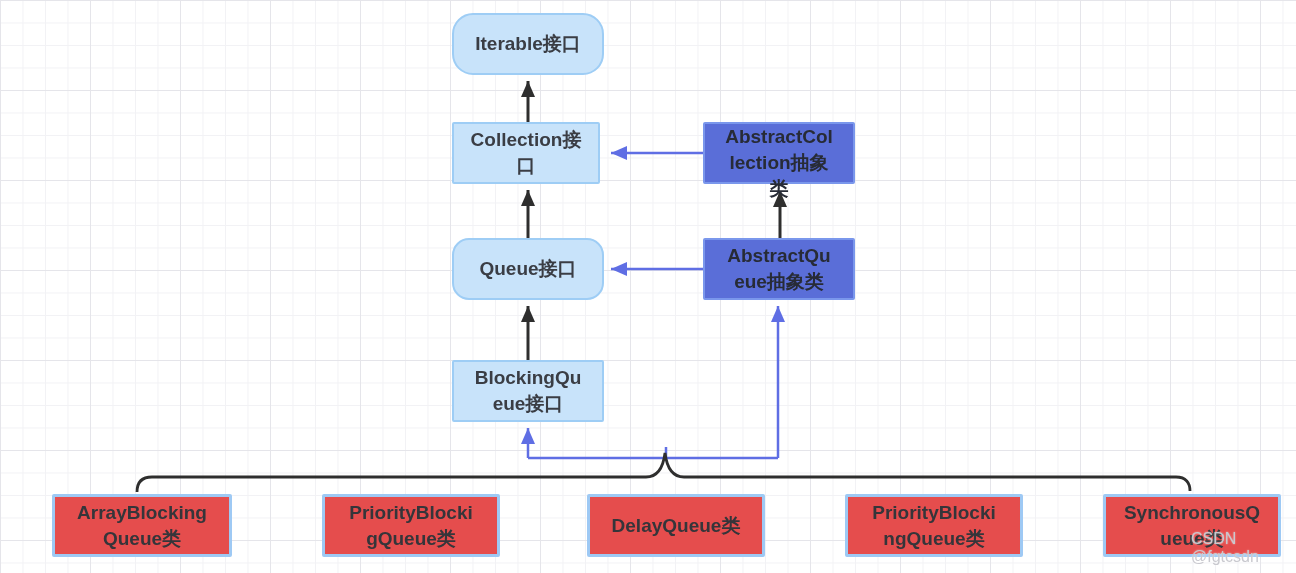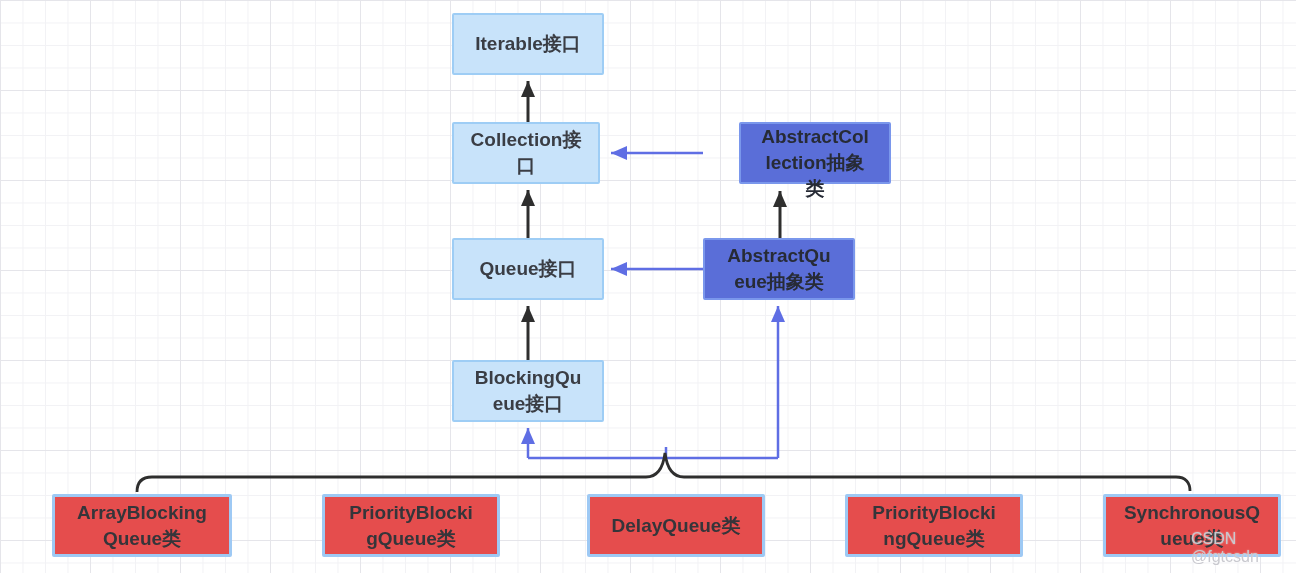--- a/index.html
+++ b/index.html
@@ -20,21 +20,21 @@
   .edges { position: absolute; left: 0; top: 0; z-index: 1; pointer-events: none; }
   .node {
     position: absolute; z-index: 2;
     display: flex; align-items: center; justify-content: center;
     text-align: center; font-weight: bold; font-size: 19px; line-height: 26px;
     white-space: pre-line; border-radius: 2px; box-sizing: border-box;
   }
   .t-interface { background: #c8e3fa; border: 2px solid #9ecdf5; color: #3a3d44; }
   .t-abstract  { background: #5a6ed8; border: 2px solid #7a97ec; color: #272b36; }
   .t-class     { background: #e54d4d; border: 3px solid #9ec9f4; color: #35353a; }
-  .align-top   { align-items: flex-start; overflow: visible; margin-left: 36px; }
+  .align-top   { align-items: flex-start; overflow: visible; }
   .watermark {
     position: absolute; z-index: 3; left: 1191px; top: 530px;
     font-size: 16px; font-weight: normal; color: #c9c9cf;
     text-shadow: 0 0 2px rgba(255,255,255,0.6);
   }
 </style>
 </head>
 <body>
 
 <div class="canvas">
@@ -58,24 +58,24 @@
     <path d="M703,269 L611,269" stroke="#5f6ee4" stroke-width="2.5" fill="none" marker-end="url(#arrow-blue)"></path>
 
     <path d="M528,458 L778,458" stroke="#5f6ee4" stroke-width="2.5" fill="none"></path>
     <path d="M666,458 L666,447" stroke="#5f6ee4" stroke-width="2.5" fill="none"></path>
     <path d="M528,458 L528,428" stroke="#5f6ee4" stroke-width="2.5" fill="none" marker-end="url(#arrow-blue)"></path>
     <path d="M778,458 L778,306" stroke="#5f6ee4" stroke-width="2.5" fill="none" marker-end="url(#arrow-blue)"></path>
 
     <path d="M137,492 C137,483 141,477 152,477 L646,477 C657,477 663,469 665,453 C667,469 673,477 684,477 L1176,477 C1186,477 1190,483 1190,491" stroke="#2e2e2e" stroke-width="2.8" fill="none"></path>
   </svg>
 
-  <div class="node t-interface" style="left:452px; top:13px;  width:152px; height:62px;">Iterable接口</div>
+  <div class="node t-interface" style="left:452px; top:13px;  width:152px; height:62px;border-radius:21px;">Iterable接口</div>
   <div class="node t-interface" style="left:452px; top:122px; width:148px; height:62px;">Collection接
 口</div>
-  <div class="node t-interface" style="left:452px; top:238px; width:152px; height:62px;">Queue接口</div>
+  <div class="node t-interface" style="left:452px; top:238px; width:152px; height:62px;border-radius:17px;">Queue接口</div>
   <div class="node t-interface" style="left:452px; top:360px; width:152px; height:62px;">BlockingQu
 eue接口</div>
 
   <div class="node t-abstract align-top" style="left:703px; top:122px; width:152px; height:62px;">AbstractCol
 lection抽象
 类</div>
   <div class="node t-abstract" style="left:703px; top:238px; width:152px; height:62px;">AbstractQu
 eue抽象类</div>
 
   <div class="node t-class" style="left:52px;   top:494px; width:180px; height:63px;">ArrayBlocking

